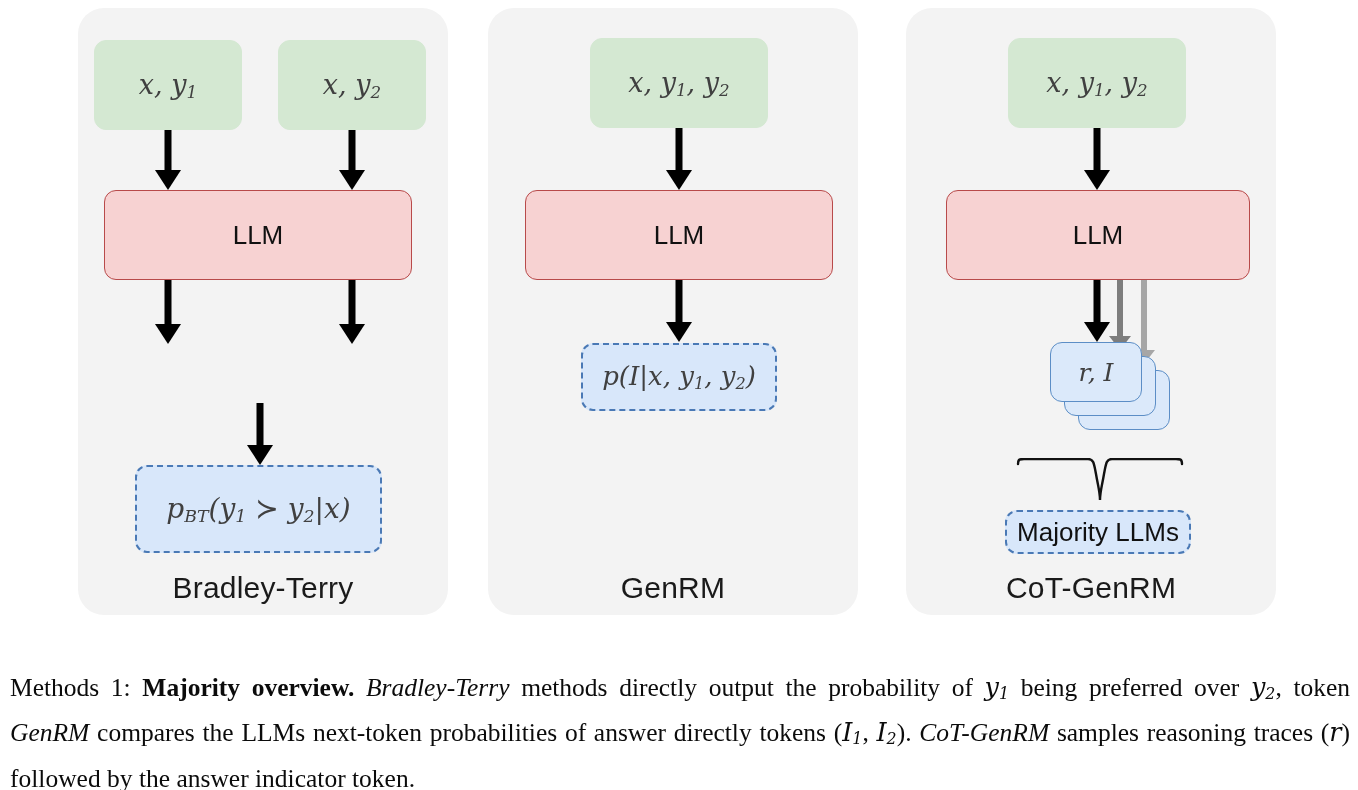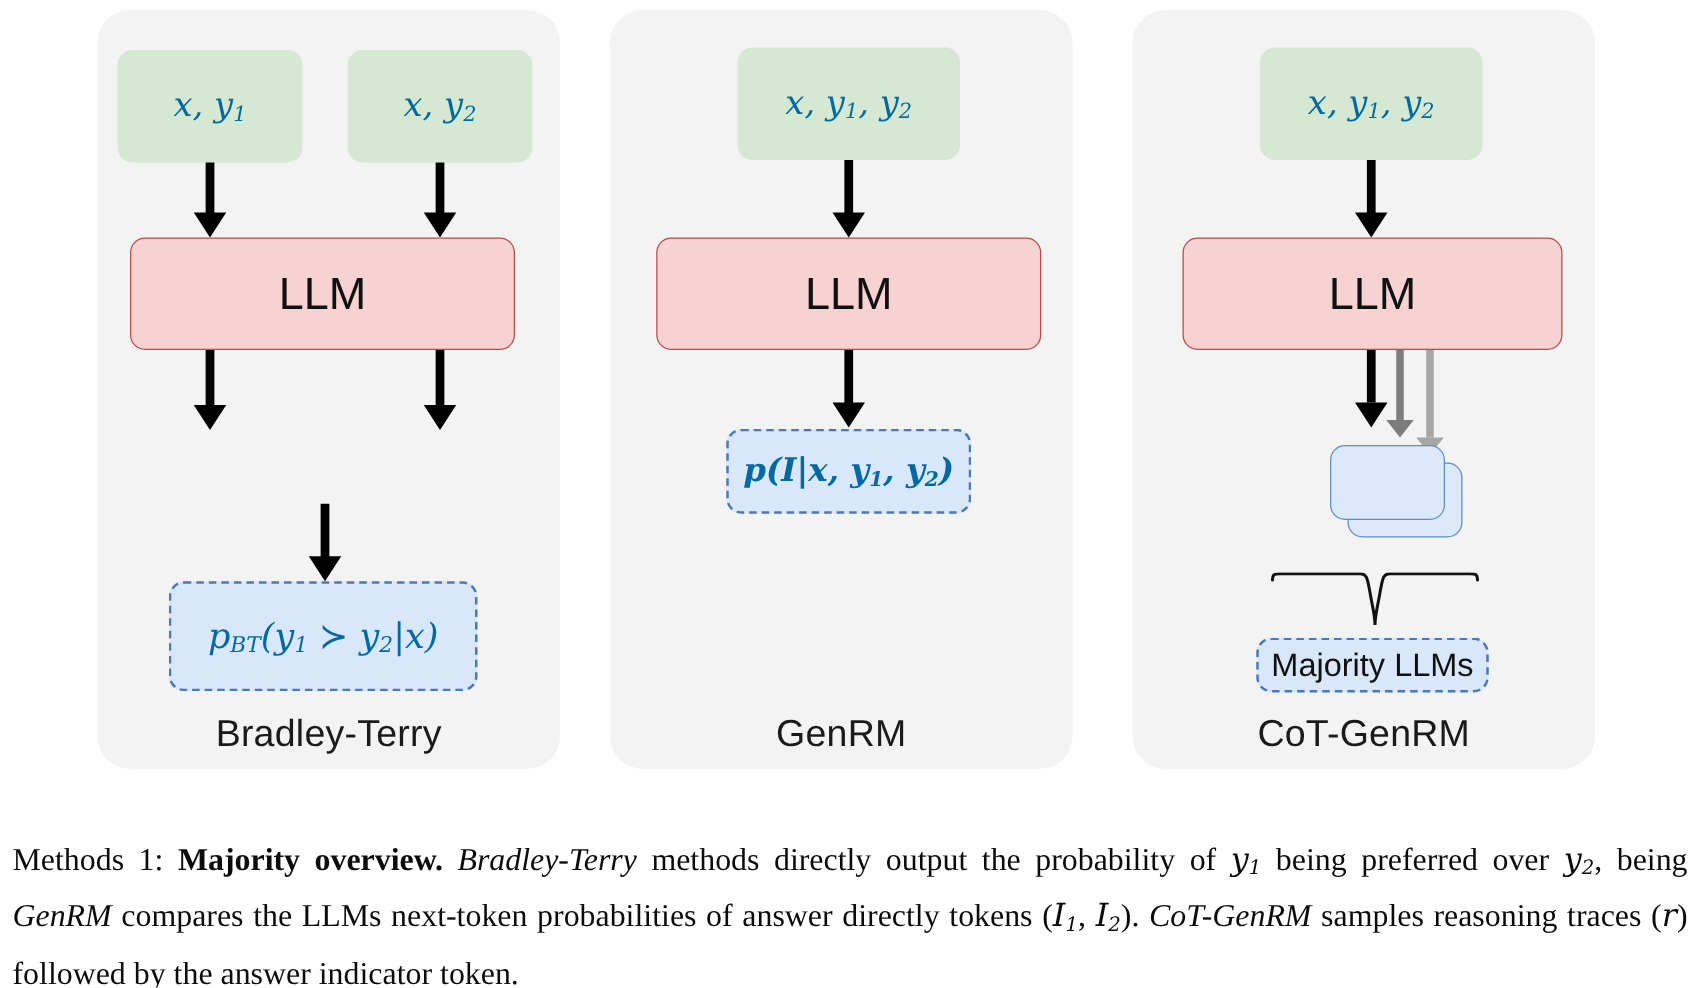--- a/index.html
+++ b/index.html
@@ -55,42 +55,42 @@
 
   .node.green {
     background: #d4e8d2;
     border: 1px solid #d4e8d2;
     border-radius: 12px;
   }
   .node.red {
     background: #f7d2d2;
     border: 1.6px solid #b84a4a;
     border-radius: 12px;
-    font-size: 36px;
+    font-size: 26px;
     color: #111;
   }
   .node.orange {
     background: #fde6cd;
     border: 2px solid #e3a01c;
     border-radius: 10px;
     font-size: 31px;
     color: #111;
   }
   .node.dashed-blue {
     background: #d8e7fa;
     border: 2.2px dashed #4a79b5;
     border-radius: 12px;
     color: #111;
   }
 
   
   .math {
     font-family: "DejaVu Serif", "Liberation Serif", serif;
     font-style: italic;
-    color: #0369a1;
+    color: #404040;
     white-space: nowrap;
   }
   .math sub {
     font-size: .62em;
     font-style: italic;
     vertical-align: -0.22em;
   }
   .math .up { font-style: normal; }
 
   
@@ -244,21 +244,21 @@
 
     <div class="node red" style="left:37px; top:182px; width:308px; height:90px;">
       <span>LLM</span>
     </div>
 
     <div class="arrow" style="left:175px; top:272px; width:32px; height:62px;">
       <div class="shaft" style="height:44px;"></div>
         <div class="head"></div>
     </div>
 
-    <div class="node dashed-blue" style="left:93px; top:335px; width:196px; height:68px;font-weight:bold;">
+    <div class="node dashed-blue" style="left:93px; top:335px; width:196px; height:68px;">
       <span class="math" style="font-size:26px;">p(I|x, y<sub>1</sub>, y<sub>2</sub>)</span>
     </div>
 
     <div id="genrm-chart">
       <div class="bar b1" style="left:45px; bottom:5px; width:34px; height:78px;">
         <span class="blabel">I<sub>1</sub></span>
       </div>
       <div class="bar b2" style="left:88px; bottom:5px; width:36px; height:32px;">
         <span class="blabel" style="padding-bottom:4px;">I<sub>2</sub></span>
       </div>
@@ -292,20 +292,23 @@
         <div class="head"></div>
     </div>
     <div class="arrow" style="left:175px; top:272px; width:32px; height:62px;">
       <div class="shaft" style="height:42px;"></div>
         <div class="head"></div>
     </div>
 
     <div class="card-stack" style="left:144px; top:334px; width:130px; height:100px;">
       <div class="card" style="left:28px; top:28px;"></div>
       <div class="card" style="left:14px; top:14px;"></div>
+      <div class="card front" style="left:0px; top:0px;">
+        <span class="math" style="font-size:25px;">r, I</span>
+      </div>
     </div>
 
     <svg style="position:absolute; left:104px; top:450px;" width="180" height="46">
       <path d="M8,6 C8,1 10,1 14,1 L78,1 C84,1 84,6 86,16 C88,28 90,34 90,42 C90,34 92,28 94,16 C96,6 96,1 102,1 L166,1 C170,1 172,1 172,6" fill="none" stroke="#111" stroke-width="2.4" stroke-linecap="round"></path>
     </svg>
 
     <div class="node dashed-blue" style="left:99px; top:502px; width:186px; height:44px;">
       <span style="font-size:26px;">Majority LLMs</span>
     </div>
 
@@ -314,19 +317,19 @@
 
 </div>
 
 <div id="caption">
   <span>Methods 1:</span>
   <b>Majority overview.</b>
   <i>Bradley-Terry</i>
   <span>methods directly output the probability of</span>
   <span class="m">y<sub>1</sub></span>
   <span>being preferred over</span>
-  <span class="m">y<sub>2</sub></span><span>, being</span>
+  <span class="m">y<sub>2</sub></span><span>, token</span>
   <i>GenRM</i>
   <span>compares the LLMs next-token probabilities of answer directly tokens (</span><span class="m">I<sub>1</sub></span><span>,</span>
   <span class="m">I<sub>2</sub></span><span>).</span>
   <i>CoT-GenRM</i>
   <span>samples reasoning traces (</span><span class="m">r</span><span>) followed by the answer indicator token.</span>
 </div>
 
 </body></html>

